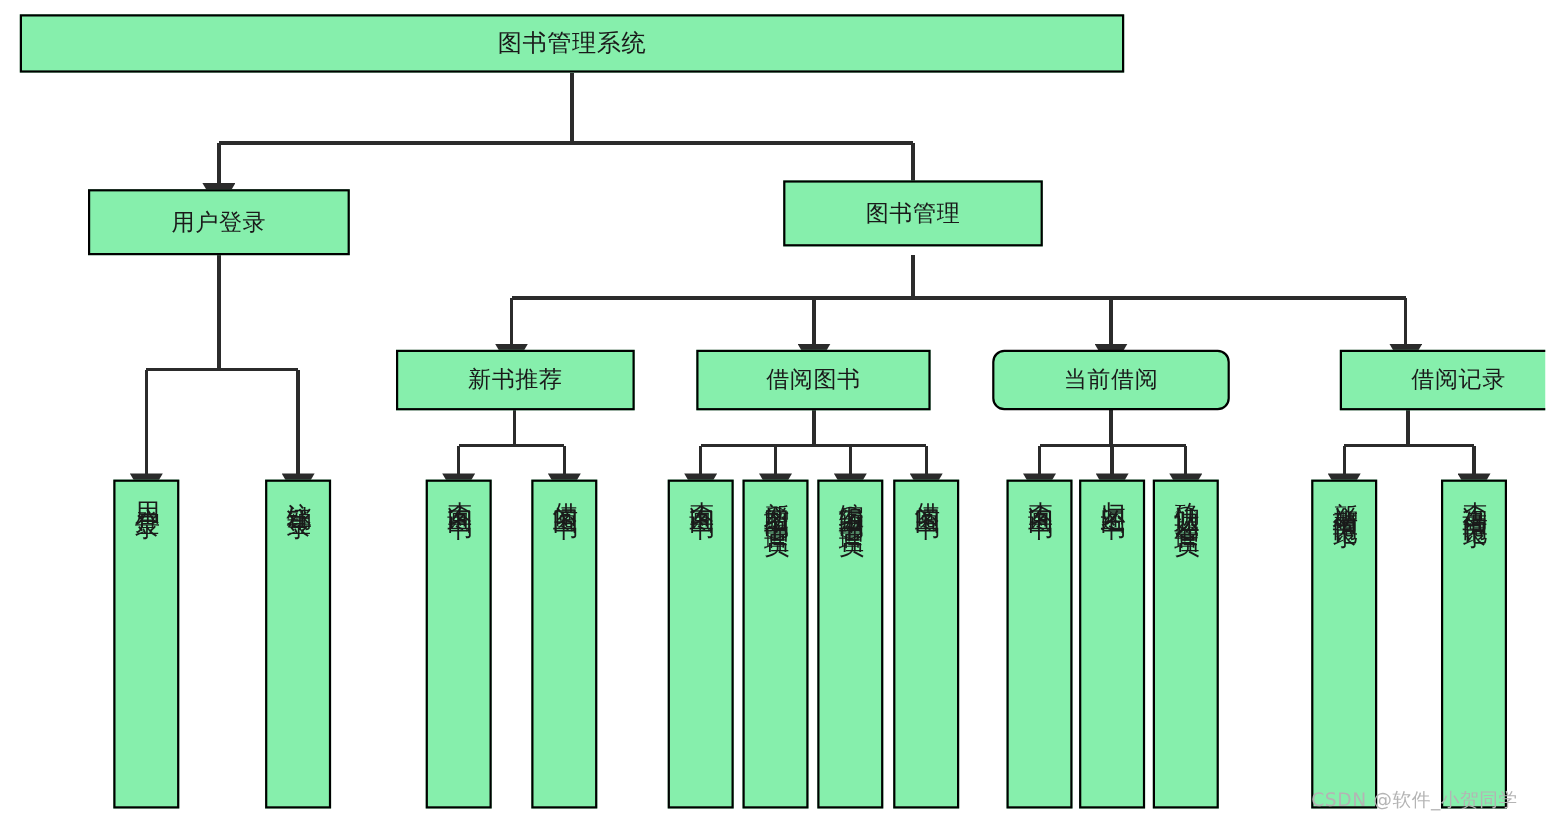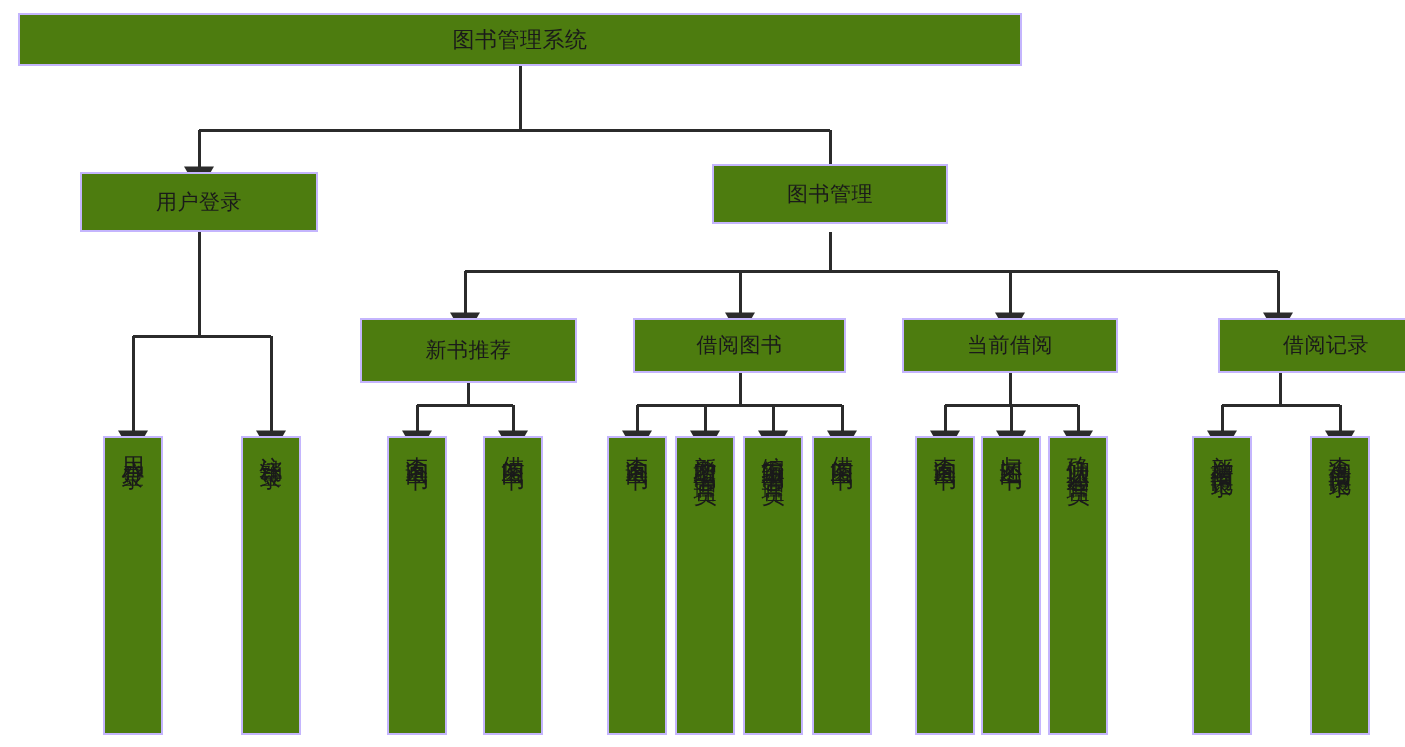--- a/index.html
+++ b/index.html
@@ -22,22 +22,22 @@
     position: absolute;
     left: 0;
     top: 0;
     width: 1405px;
     height: 747px;
     pointer-events: none;
   }
   .node {
     position: absolute;
     box-sizing: border-box;
-    background: #4d7c0f;
-    border: 2px solid #c4b5fd;
+    background: #86efac;
+    border: 2px solid #000000;
     display: flex;
     align-items: center;
     justify-content: center;
     color: #1a1a1a;
     z-index: 2;
   }
   .node-label {
     display: block;
     text-align: center;
     line-height: 1.18;
@@ -127,27 +127,27 @@
   <div id="nodes-layer">
       <div class="node horiz root" style="left: 18px; top: 13px; width: 1004px; height: 53px;">
         <span class="node-label">图书管理系统</span>
       </div>
       <div class="node horiz" style="left: 80px; top: 172px; width: 238px; height: 60px;">
         <span class="node-label">用户登录</span>
       </div>
       <div class="node horiz" style="left: 712px; top: 164px; width: 236px; height: 60px;">
         <span class="node-label">图书管理</span>
       </div>
-      <div class="node horiz" style="left: 360px; top: 318px; width: 217px; height: 65px;">
+      <div class="node horiz" style="left: 360px; top: 318px; width: 217px; height: 55px;">
         <span class="node-label">新书推荐</span>
       </div>
       <div class="node horiz" style="left: 633px; top: 318px; width: 213px; height: 55px;">
         <span class="node-label">借阅图书</span>
       </div>
-      <div class="node horiz" style="left: 902px; top: 318px; width: 216px; height: 55px;">
+      <div class="node horiz" style="left: 902px; top: 318px; width: 216px; height: 55px; border-radius: 11px;">
         <span class="node-label">当前借阅</span>
       </div>
       <div class="node horiz" style="left: 1172px; top: 318px; width: 216px; height: 55px; margin-left: 46px;">
         <span class="node-label">借阅记录</span>
       </div>
       <div class="node vert" style="left: 103px; top: 436px; width: 60px; height: 299px;">
         <span class="node-label">用户登录</span>
       </div>
       <div class="node vert" style="left: 241px; top: 436px; width: 60px; height: 299px;">
         <span class="node-label">注销登录</span>
@@ -180,14 +180,15 @@
         <span class="node-label">确认归还（管理员）</span>
       </div>
       <div class="node vert" style="left: 1192px; top: 436px; width: 60px; height: 299px;">
         <span class="node-label">新增借阅记录</span>
       </div>
       <div class="node vert" style="left: 1310px; top: 436px; width: 60px; height: 299px;">
         <span class="node-label">查询借阅记录</span>
       </div>
     </div>
 
+  <div class="watermark" style="left: 1192px; top: 716px; color: rgb(180, 180, 180);">CSDN @软件_小贺同学</div>
 
 </div>
 
 </body></html>

